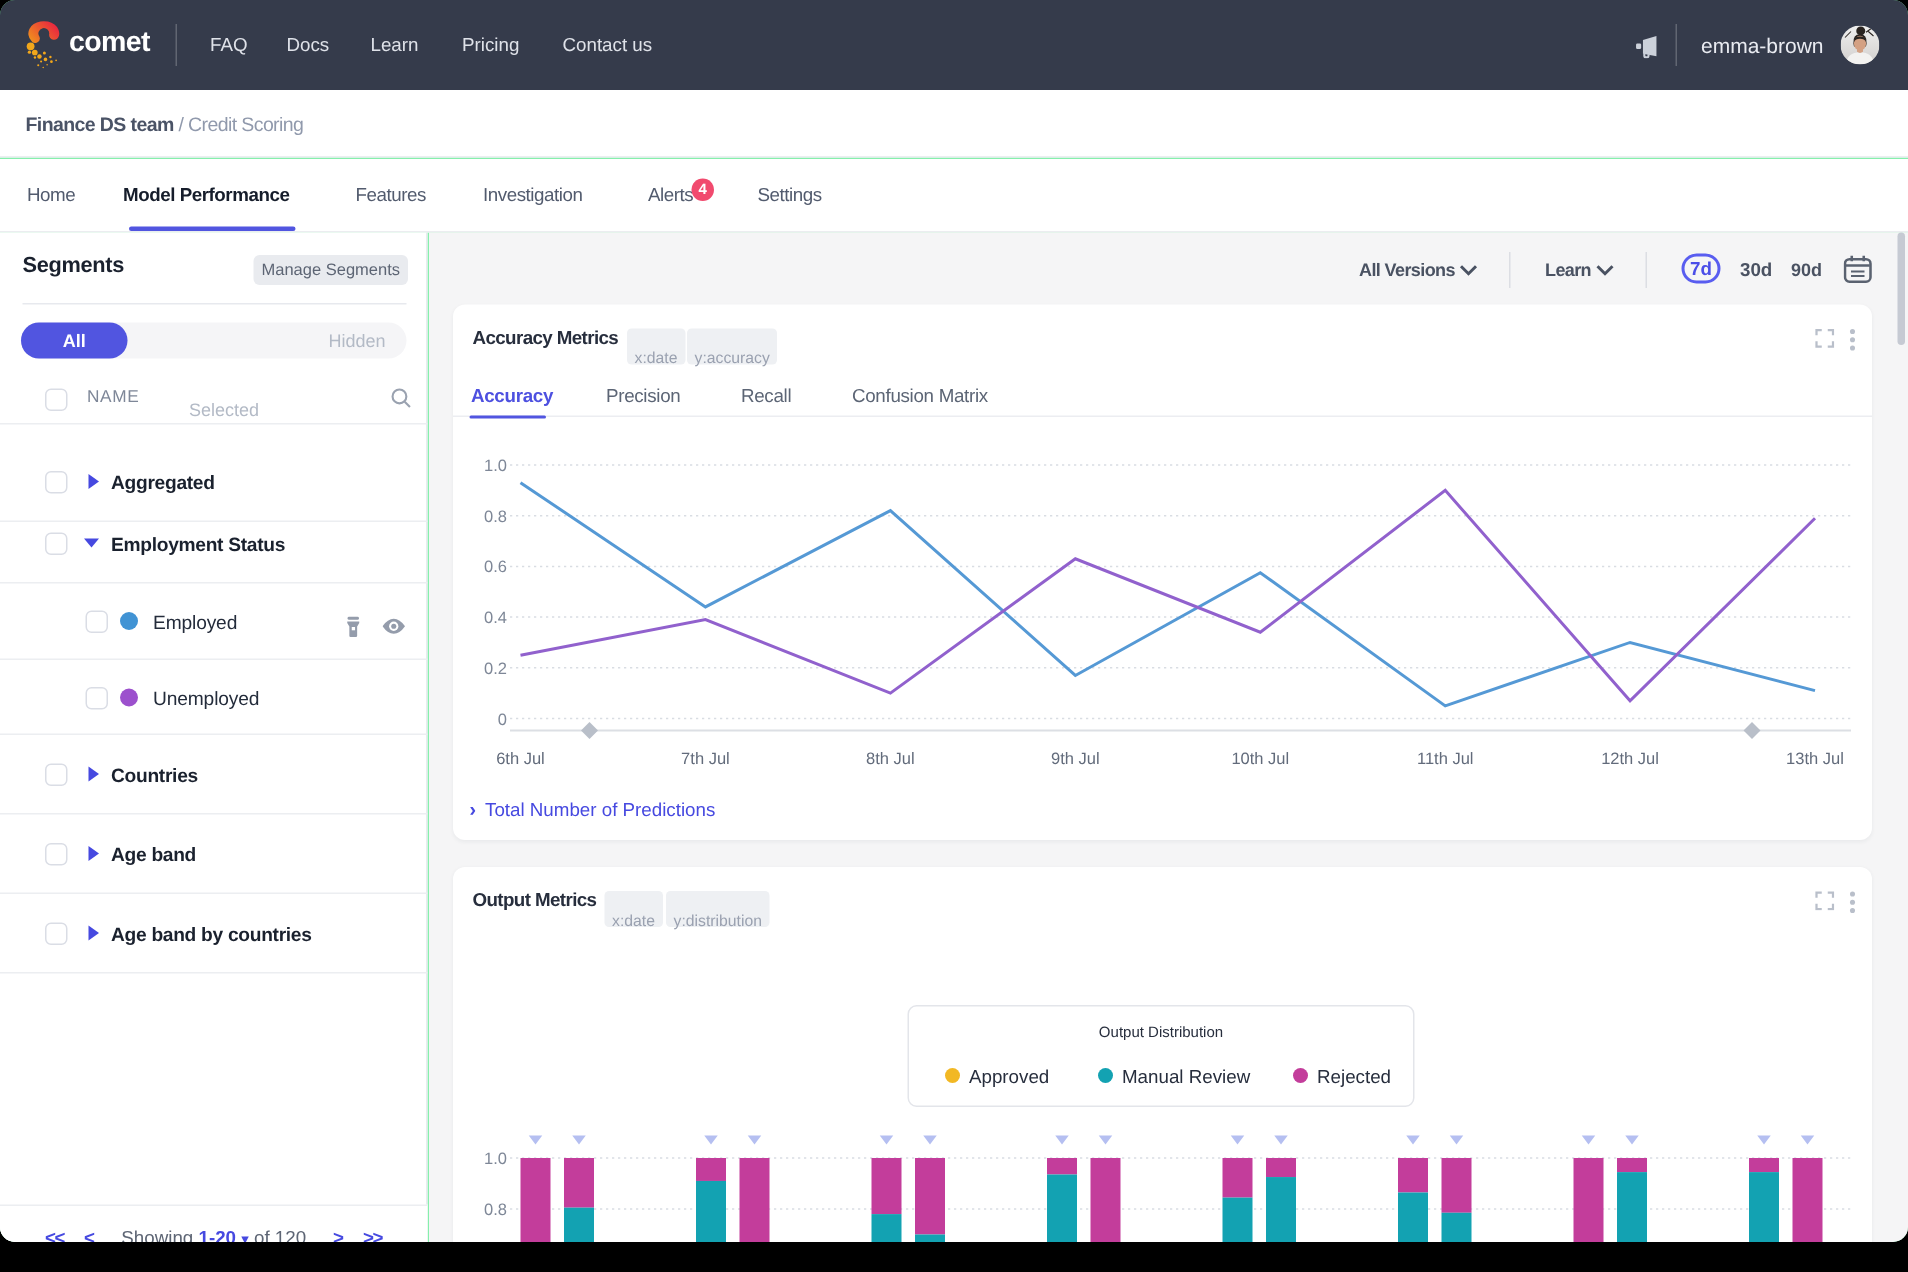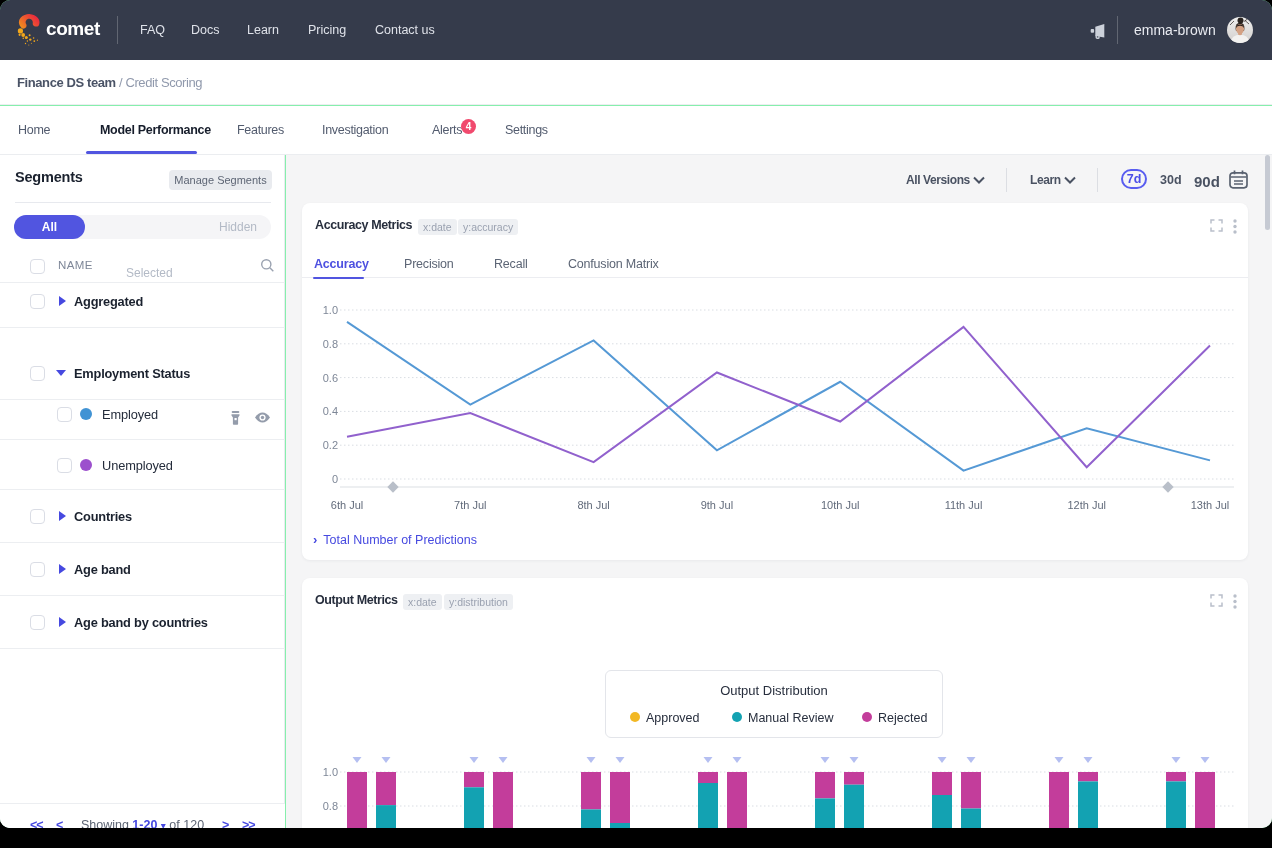--- a/index.html
+++ b/index.html
@@ -43,35 +43,35 @@
 .pag { position:absolute; left:0; top:803px; width:285px; height:45px; border-top:1px solid #eceef1; background:#fff; }
 .pag .nums { position:absolute; top:14px; width:285px; text-align:center; font-size:12.5px; color:#5d6574; }
 .pag .ind { color:#4649e0; font-weight:bold; }
 .pag .arr { position:absolute; top:14px; color:#4649e0; font-size:12.5px; font-weight:bold; letter-spacing:-1px; }
 
 .main { position:absolute; left:286px; top:155px; width:986px; height:693px; background:#f5f5f6; }
 .ctl { position:absolute; top:173px; font-size:12px; font-weight:bold; letter-spacing:-0.4px; color:#4a5262; }
 .ctl-sep { position:absolute; top:168px; width:1px; height:24px; background:#dcdee3; }
 .pill7 { position:absolute; left:1121px; top:169px; width:26px; height:20px; border:2px solid #595df0; border-radius:10px; color:#4b4ee8; font-size:12.5px; font-weight:bold; text-align:center; line-height:16px; }
 .d30 { position:absolute; left:1160px; top:173px; font-size:12.5px; font-weight:bold; color:#4a5262; }
-.d90 { position:absolute; left:1194px; top:173px; font-size:15px; font-weight:bold; color:#4a5262; }
+.d90 { position:absolute; left:1194px; top:173px; font-size:12px; font-weight:bold; color:#4a5262; }
 .card { position:absolute; background:#fff; border-radius:8px; box-shadow:0 1px 3px rgba(40,50,70,0.06); }
 .card1 { left:302px; top:203px; width:946px; height:357px; }
 .card2 { left:302px; top:578px; width:946px; height:290px; }
 .chead { position:absolute; left:13px; top:15px; font-size:12.5px; letter-spacing:-0.4px; font-weight:bold; color:#272e3d; }
-.tag { position:absolute; top:16px; height:16px; background:#eef0f3; border-radius:3px; color:#9aa1b0; font-size:10.5px; line-height:16px; padding:0 5px; }
+.tag { position:absolute; top:16px; height:16px; background:#eef0f3; border-radius:3px; color:#9aa1b0; font-size:10.5px; line-height:16px; padding:12px 5px; }
 .cicons { position:absolute; top:16px; }
 .ctabs { position:absolute; left:0; top:40px; width:100%; height:35px; border-bottom:1px solid #ecedf1; }
 .ctabs .ct { position:absolute; top:8px; height:28px; line-height:27px; font-size:12.5px; letter-spacing:-0.2px; color:#5c6575; }
 .ctabs .ct.act { color:#4d50e0; font-weight:bold; }
 .ctabs .cund { position:absolute; top:33.5px; height:2.5px; background:#5155e0; border-radius:2px; }
 .tnop { position:absolute; left:11px; top:329px; font-size:12.5px; color:#4649e0; }
 .tnop .ch { font-size:13px; font-weight:bold; margin-right:6px; }
 .legend { position:absolute; left:303px; top:92px; width:338px; height:68px; border:1px solid #e3e5ea; border-radius:6px; background:#fff; }
-.legend .lt1 { position:absolute; top:12px; width:100%; text-align:center; font-size:13px; color:#272e3d; }
+.legend .lt1 { position:absolute; top:12px; width:100%; text-align:center; font-size:10px; color:#272e3d; }
 .legend .li { position:absolute; top:40px; font-size:12.5px; color:#272e3d; }
 .ldot { position:absolute; top:41px; width:10px; height:10px; border-radius:50%; }
 .sbar { position:absolute; left:1265px; top:155px; width:5px; height:75px; background:#c6cad3; border-radius:3px; }
 </style>
 </head>
 <body>
 <div class="page">
 <div class="hdr">
   <svg class="logo" style="left:16px;top:13px;width:30px;height:34px;" viewBox="0 0 30 34">
     <defs>
@@ -130,21 +130,21 @@
     <path d="M9 11 Q9 7.2 13 7.4 Q17 7.2 17 11 Q16 8.8 13 8.8 Q10 8.8 9 11 Z" fill="#29231f"></path>
     <path d="M3.5 26 Q4.5 17.8 13 17.8 Q21.5 17.8 22.5 26 Z" fill="#f3f2f0"></path>
     <path d="M11 14.5 L15 14.5 L15 17.5 Q13 19 11 17.5 Z" fill="#d4a183"></path>
   </svg></div>
 </div>
 <div class="crumb">
       <div class="in">Finance DS team <span class="lt">/ Credit Scoring</span></div>
     </div>
 <div class="ptabs">
   <div class="t" style="left:18px">Home</div>
-  <div class="t act" style="left:100px">Model Performance</div>
+  <div class="t act" style="left:82px">Model Performance</div>
   <div class="t" style="left:237px">Features</div>
   <div class="t" style="left:322px">Investigation</div>
   <div class="t" style="left:432px">Alerts</div>
   <div class="t" style="left:505px">Settings</div>
 </div>
 <div class="underline2" style="position:absolute;left:86px;top:151px;width:111px;height:3px;background:#5155e0;border-radius:2px;"></div>
 <div class="badge4">4</div>
 <div class="side">
   <div style="position:relative;width:285px;height:693px;">
     <div class="seg-h" style="top:14px;left:15px;position:absolute;">Segments</div>
@@ -156,26 +156,26 @@
       <div class="o" style="left:205px;">Hidden</div>
     </div>
     <div class="srow" style="top:95px;height:33px;">
       <div class="cb" style="left:30px;top:9px;"></div>
       <div style="position:absolute;left:58px;top:9px;font-size:11.5px;color:#7e8798;letter-spacing:0.4px;">NAME</div>
       <svg style="position:absolute;left:260px;top:8px;" width="15" height="15" viewBox="0 0 15 15" fill="none" stroke="#9aa2b0" stroke-width="1.4">
             <circle cx="6.3" cy="6.3" r="4.6"></circle>
             <line x1="9.8" y1="9.8" x2="13.3" y2="13.3"></line>
           </svg>
     </div>
-    <div class="srow" style="top:120px;height:53px;">
+    <div class="srow" style="top:140px;height:53px;">
       <div class="cb" style="left:30px;top:19px;"></div>
       <div class="tri-r" style="left:59px;top:21px;"></div>
       <div class="sname" style="left:74px;top:19px;">Aggregated</div>
     </div>
-    <div class="srow" style="top:192px;height:53px;">
+    <div class="srow" style="top:181px;height:53px;">
       <div class="cb" style="left:30px;top:19px;"></div>
       <div class="tri-d" style="left:56px;top:23px;"></div>
       <div class="sname" style="left:74px;top:19px;">Employment Status</div>
     </div>
     <div class="srow" style="top:234px;height:51px;">
       <div class="cb" style="left:57px;top:18px;"></div>
       <div class="dot" style="left:80px;top:19px;background:#4193d4;"></div>
       <div class="sname2" style="left:102px;top:18px;">Employed</div>
       <svg style="position:absolute;left:231px;top:22px;" width="9" height="14" viewBox="0 0 9 14" fill="#949cab">
             <rect x="0.7" y="0" width="7.6" height="2.1" rx="1"></rect>

